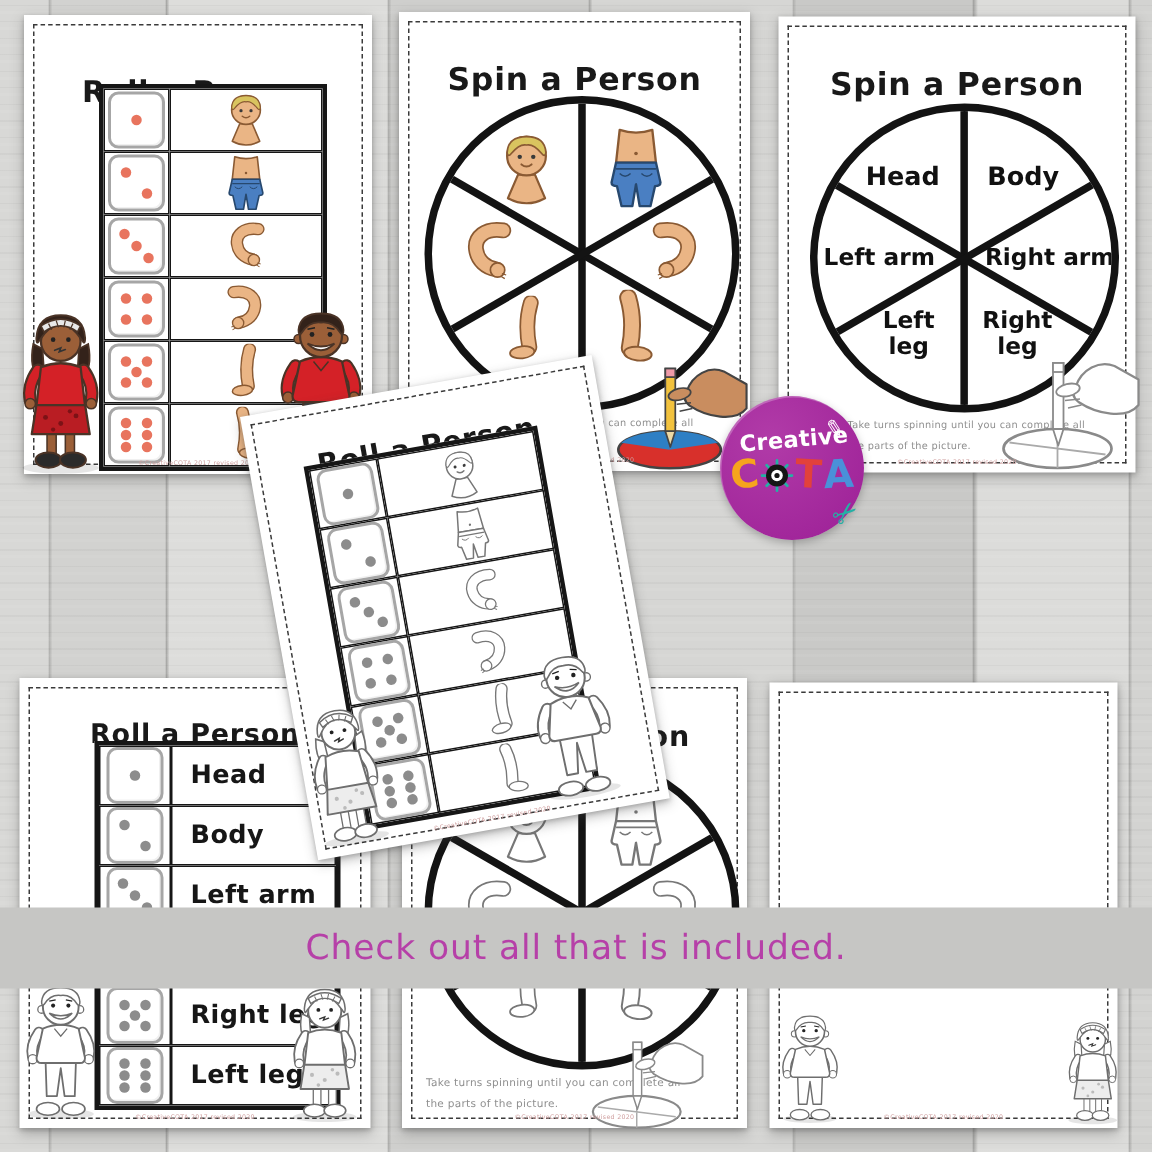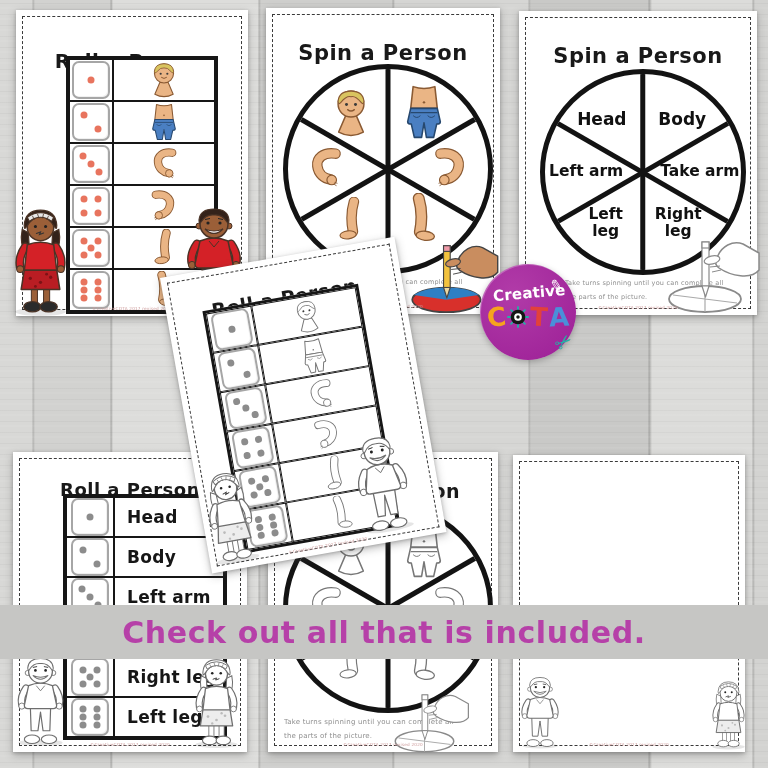--- a/index.html
+++ b/index.html
@@ -40,21 +40,21 @@
   .spoke.v{transform:rotate(90deg);} .spoke.d1{transform:rotate(30deg);} .spoke.d2{transform:rotate(-30deg);}
   .wl{position:absolute;transform:translate(-50%,-50%);font-size:15.5px;font-weight:600;color:#111;text-align:center;line-height:1.1;white-space:nowrap;}
   .wl.big{font-size:17px;}
   .wl.wrap{white-space:normal;width:52px;}
   .wpart{position:absolute;}
   .instr{position:absolute;font-size:6.5px;color:#8f8f8f;letter-spacing:.2px;white-space:nowrap;}
   .copyright{position:absolute;left:0;right:0;bottom:5px;text-align:center;font-size:4.2px;color:#cf9f9f;letter-spacing:.2px;}
   .kid{position:absolute;}
   .spinhand{position:absolute;}
   .banner{position:absolute;left:0;top:605px;width:768px;height:54px;background:#c6c6c4;z-index:40;display:flex;align-items:center;justify-content:center;}
-  .banner span{font-size:30px;font-weight:700;color:#b640a8;letter-spacing:.6px;}
+  .banner span{font-size:23px;font-weight:400;color:#b640a8;letter-spacing:.6px;}
   .logo{position:absolute;left:480px;top:264px;width:96px;height:96px;border-radius:50%;z-index:30;
     background:radial-gradient(circle at 35% 30%, #b13ba8, #9c1f96);
     box-shadow:inset 1px 1px 0 rgba(255,255,255,.25),0 2px 6px rgba(0,0,0,.25);}
   .logo-word{position:absolute;left:13px;top:20px;font-size:15px;font-weight:bold;color:#fff;transform:rotate(-5deg);letter-spacing:.2px;}
   .logo-pencil{position:absolute;right:13px;top:13px;color:#fff;font-size:15px;transform:rotate(12deg);}
   .logo-cota{position:absolute;left:6px;top:40px;width:84px;display:flex;align-items:center;justify-content:center;gap:1px;font-size:26px;font-weight:bold;line-height:1;}
   .lc{color:#f6a41d;transform:rotate(-6deg);} .lt{color:#e2413b;transform:rotate(3deg);} .la{color:#4a90d9;transform:rotate(-3deg);}
   .logo-scissors{position:absolute;right:4px;bottom:6px;color:#25b0a5;font-size:20px;transform:rotate(-40deg);}
   .z1{z-index:1;} .z2{z-index:2;}
 </style>
@@ -294,21 +294,21 @@
   <section class="card z1" style="left:519px;top:11px;width:238px;height:304px;">
     <div class="stitch"></div>
     <h2 class="ctitle" style="top:16px;font-size:21px;">Spin a Person</h2>
     <div class="wheel" style="left:21px;top:58px;width:196px;height:196px;">
       <i class="spoke v"></i>
       <i class="spoke d1"></i>
       <i class="spoke d2"></i>
       <span class="wl big" style="left:29%;top:23%;">Head</span>
       <span class="wl big" style="left:70%;top:23%;">Body</span>
       <span class="wl" style="left:21%;top:50%;">Left arm</span>
-      <span class="wl" style="left:79%;top:50%;">Take arm</span>
+      <span class="wl" style="left:79%;top:50%;">Right arm</span>
       <span class="wl wrap" style="left:31%;top:76%;">Left leg</span>
       <span class="wl wrap" style="left:68%;top:76%;">Right leg</span>
     </div>
     <div class="instr" style="left:46px;top:268px;">Take turns spinning until you can complete all</div>
     <div class="instr" style="left:46px;top:282px;">the parts of the picture.</div>
     <svg class="spinhand spin-bw" style="left:146px;top:225px;width:96px;height:80px;">
         <use href="#sym-spinhand"></use>
       </svg>
     <div class="copyright">©CreativeCOTA 2017 revised 2020</div>
   </section>

